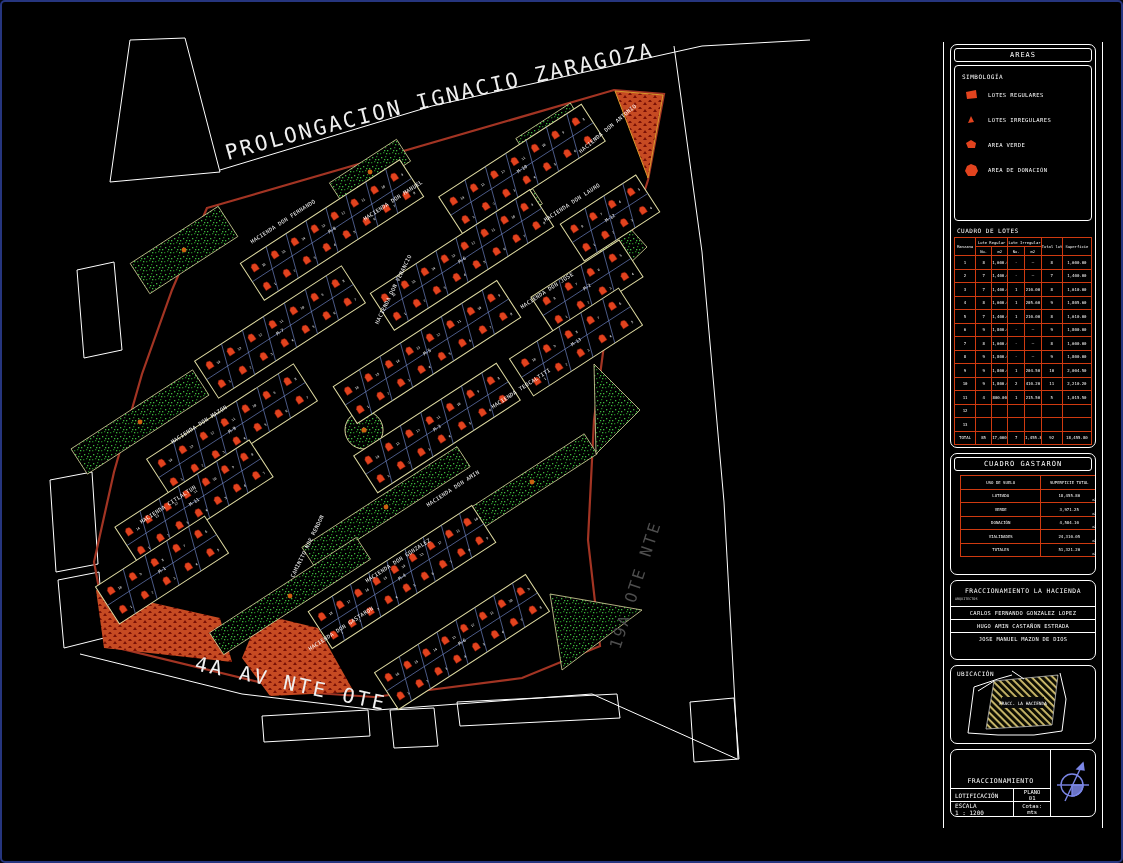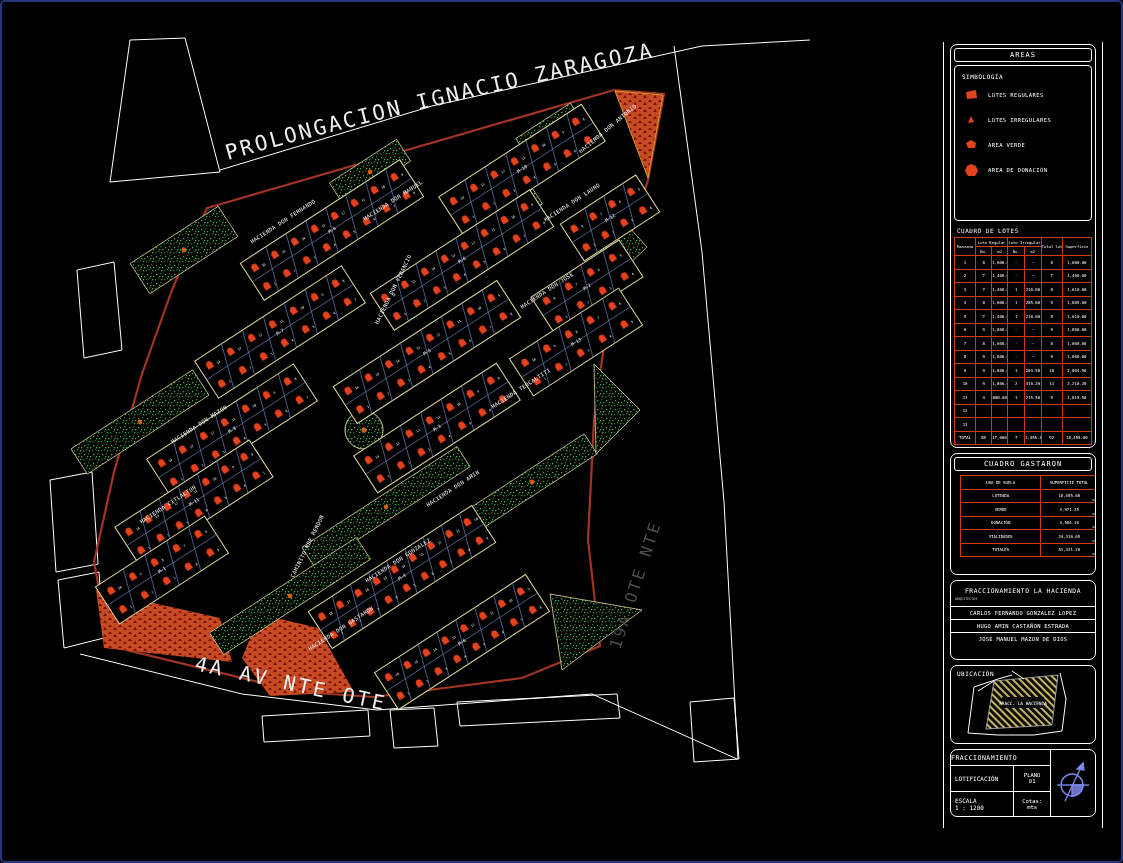--- a/index.html
+++ b/index.html
@@ -35,21 +35,21 @@
   .proj-head{padding:3px 4px 1px 4px;border-bottom:1px solid #fff;height:26px;box-sizing:border-box;}
   .proj-title{font-size:6.3px;text-align:center;letter-spacing:.5px;margin-top:3px;}
   .proj-sub{font-size:3.4px;margin-top:3px;color:#cfcfcf;}
   .name-row{border-bottom:1px solid #fff;font-size:5.4px;text-align:center;
             padding:3px 0;letter-spacing:.3px;}
   .name-row:last-child{border-bottom:none;}
   .panel-ubi{height:79px;padding:3px;position:relative;}
   .ubi-label{position:absolute;left:6px;top:4px;font-size:6px;letter-spacing:.5px;z-index:2;}
   .panel-tb{height:68px;padding:0;display:flex;}
   .tb-left{flex:1 1 auto;display:flex;flex-direction:column;}
-  .tb-r1{border-bottom:1px solid #fff;font-size:6.5px;padding:4px 0 3px 0;letter-spacing:.5px;}
+  .tb-r1{border-bottom:1px solid #fff;text-align:center;font-size:6.5px;padding:4px 0 3px 0;letter-spacing:.5px;margin-top:23px;}
   .tb-r2,.tb-r3{display:flex;flex:1;}
   .tb-r2{border-bottom:1px solid #fff;}
   .tb-c1{flex:1 1 62%;border-right:1px solid #fff;display:flex;flex-direction:column;
          justify-content:center;padding-left:4px;font-size:6px;}
   .tb-c2{flex:1 1 38%;display:flex;flex-direction:column;align-items:center;justify-content:center;font-size:5.5px;}
   .tb-compass{flex:0 0 44px;border-left:1px solid #fff;display:flex;align-items:center;justify-content:center;}
 </style>
 </head>
 <body>
 

